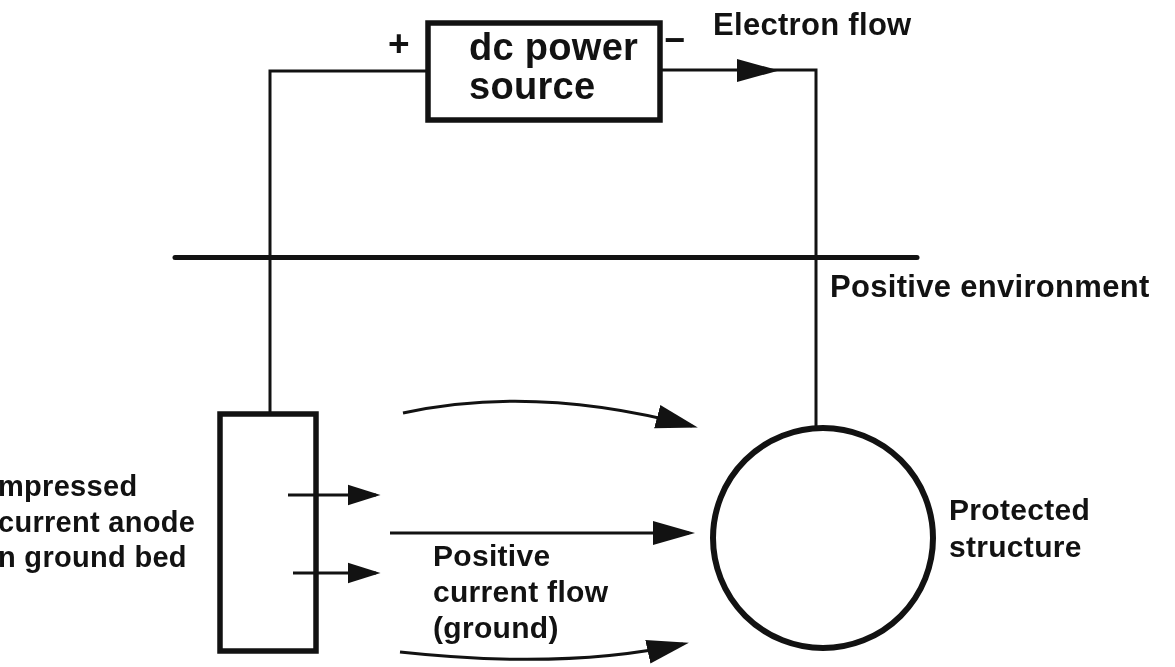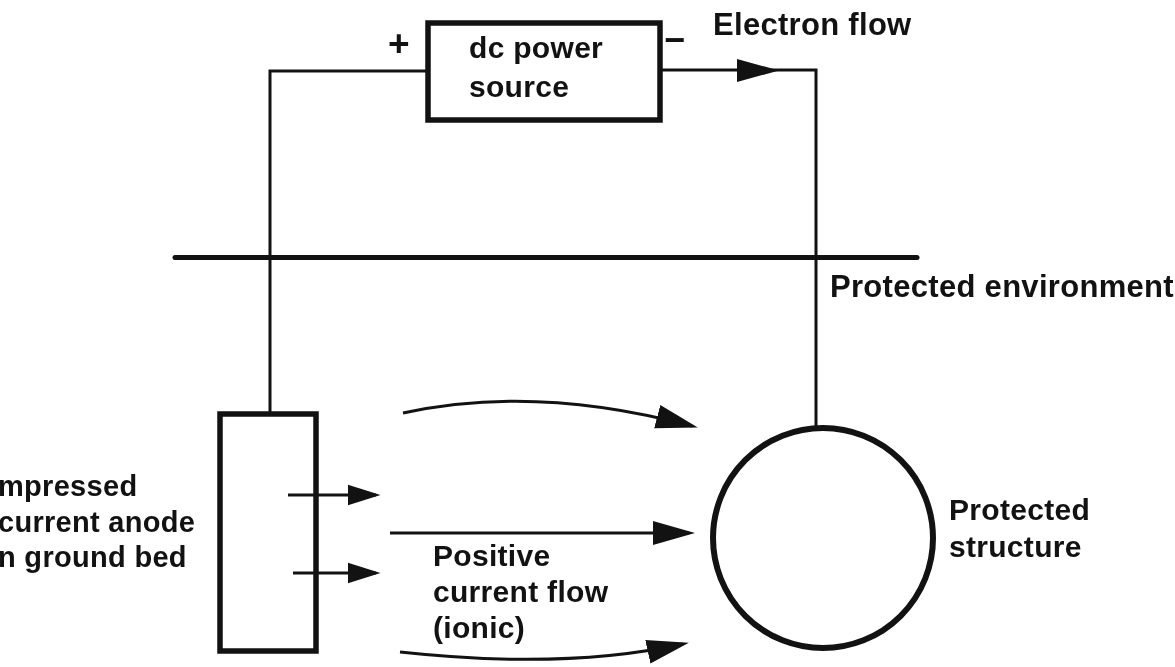--- a/index.html
+++ b/index.html
@@ -23,21 +23,21 @@
   }
   .lbl {
     position: absolute;
     font-weight: 600;
     letter-spacing: 0.3px;
     white-space: pre-line;
     color: #121212;
   }
   .lbl-plus          { left: 388px; top: 24px;  font-size: 37px; line-height: 40px; }
   .lbl-minus         { left: 664px; top: 20px;  font-size: 36px; line-height: 40px; }
-  .lbl-power-source  { left: 469px; top: 28px;  font-size: 30px; line-height: 39px; }
+  .lbl-power-source  { left: 469px; top: 28px;  font-size: 38px; line-height: 39px; }
   .lbl-electron-flow { left: 713px; top: 6px;   font-size: 31px; line-height: 37px; }
   .lbl-corrosive     { left: 830px; top: 268px; font-size: 31px; line-height: 37px; }
   .lbl-anode         { left: -2px;  top: 469px; font-size: 29px; line-height: 35.5px; }
   .lbl-positive      { left: 433px; top: 538px; font-size: 30px; line-height: 36px; }
   .lbl-protected     { left: 949px; top: 491px; font-size: 30px; line-height: 37px; }
 </style>
 </head>
 <body>
 
 <div id="stage">
@@ -76,26 +76,26 @@
 
   <div class="lbl lbl-plus">+</div>
 
   <div class="lbl lbl-minus">−</div>
 
   <div class="lbl lbl-power-source">dc power
 source</div>
 
   <div class="lbl lbl-electron-flow">Electron flow</div>
 
-  <div class="lbl lbl-corrosive">Protected environment</div>
+  <div class="lbl lbl-corrosive">Positive environment</div>
 
   <div class="lbl lbl-anode">mpressed
 current anode
 n ground bed</div>
 
   <div class="lbl lbl-positive">Positive
 current flow
-(ionic)</div>
+(ground)</div>
 
   <div class="lbl lbl-protected">Protected
 structure</div>
 
 </div>
 
 </body></html>

